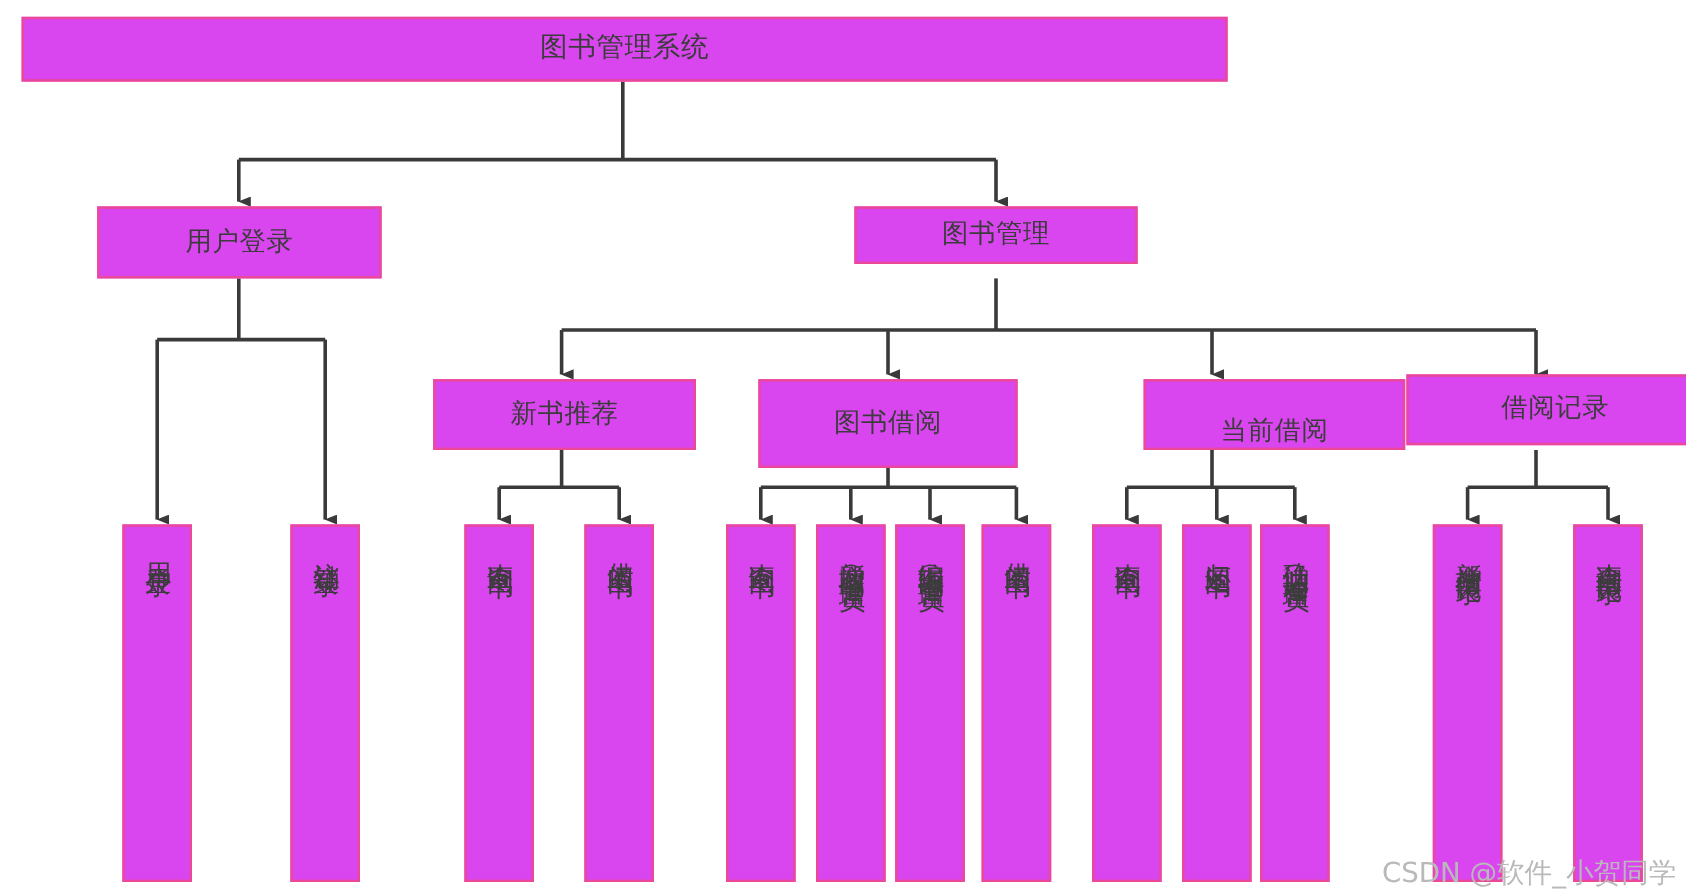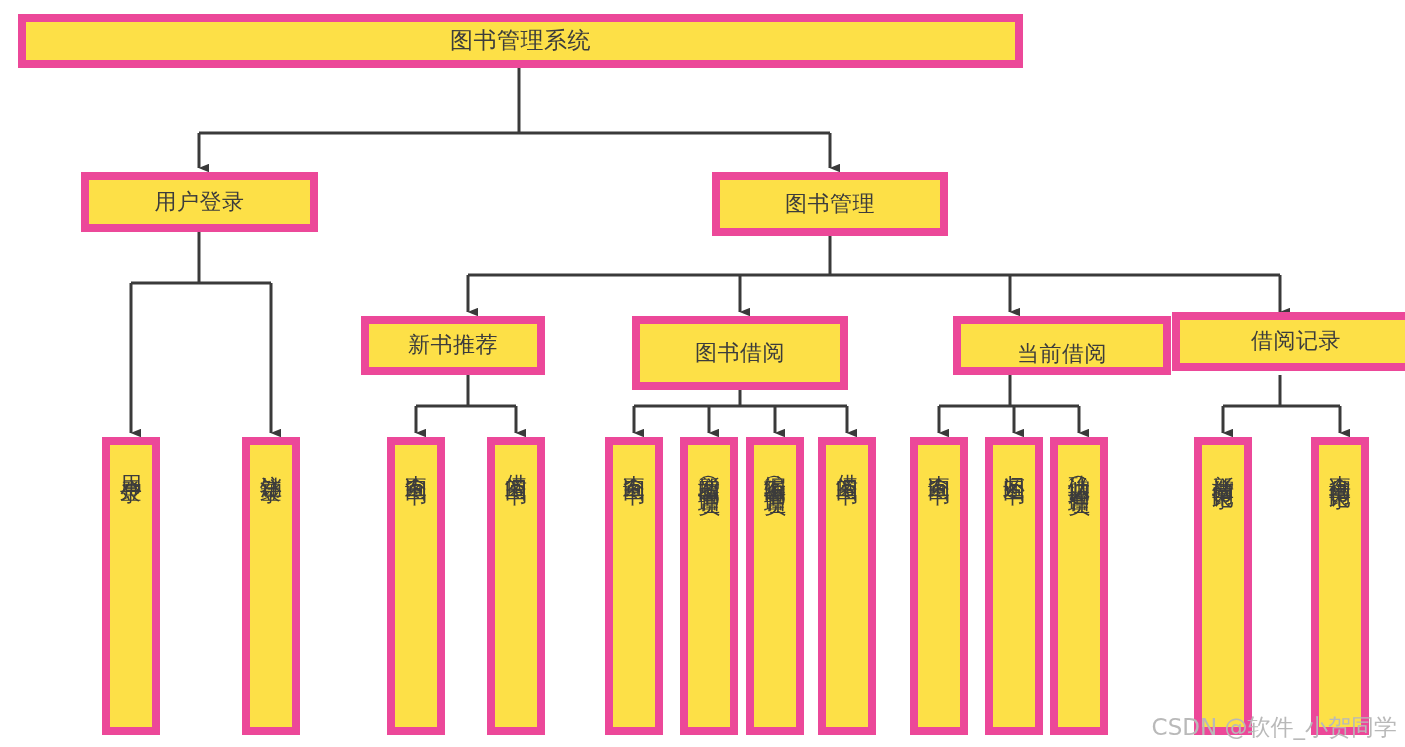--- a/index.html
+++ b/index.html
@@ -21,22 +21,22 @@
   #edge-layer {
     position: absolute;
     left: 0;
     top: 0;
     width: 1405px;
     height: 747px;
   }
   .node {
     position: absolute;
     box-sizing: border-box;
-    background: #fde047;
-    border: 8px solid #ec4899;
+    background: #d946ef;
+    border: 2px solid #ec4899;
     display: flex;
     align-items: center;
     justify-content: center;
     z-index: 4;
   }
   .node .node-label {
     color: #3c3c3c;
     line-height: 1.12;
     letter-spacing: 0.5px;
     white-space: pre;
@@ -135,25 +135,25 @@
   </svg>
 
   <div class="node level-root" style="left:18px; top:14px; width:1005px; height:54px;">
     <span class="node-label">图书管理系统</span>
   </div>
 
   <div class="node level-1" style="left:81px; top:172px; width:237px; height:60px;">
     <span class="node-label">用户登录</span>
   </div>
 
-  <div class="node level-1" style="left:712px; top:172px; width:236px; height:64px;">
+  <div class="node level-1" style="left:712px; top:172px; width:236px; height:48px;">
     <span class="node-label">图书管理</span>
   </div>
 
-  <div class="node level-2" style="left:361px; top:316px; width:184px; height:59px;font-family:Liberation Serif, serif;">
+  <div class="node level-2" style="left:361px; top:316px; width:219px; height:59px;font-family:Liberation Serif, serif;">
     <span class="node-label">新书推荐</span>
   </div>
 
   <div class="node level-2" style="left:632px; top:316px; width:216px; height:74px;">
     <span class="node-label">图书借阅</span>
   </div>
 
   <div class="node level-2" style="left:953px; top:316px; width:218px; height:59px;align-items:flex-end;">
     <span class="node-label">当前借阅</span>
   </div>

